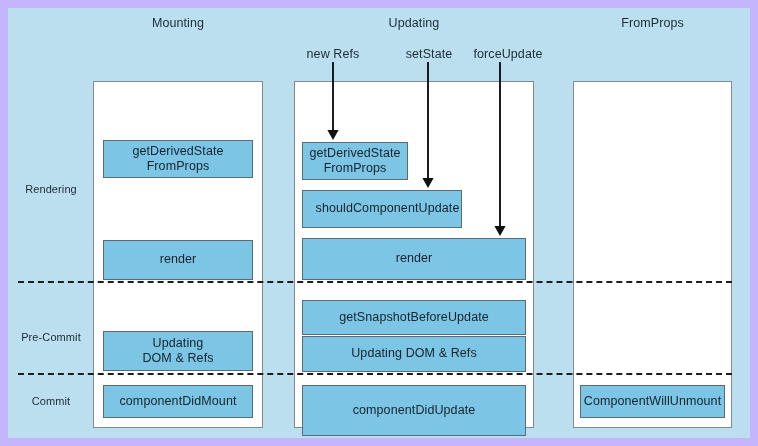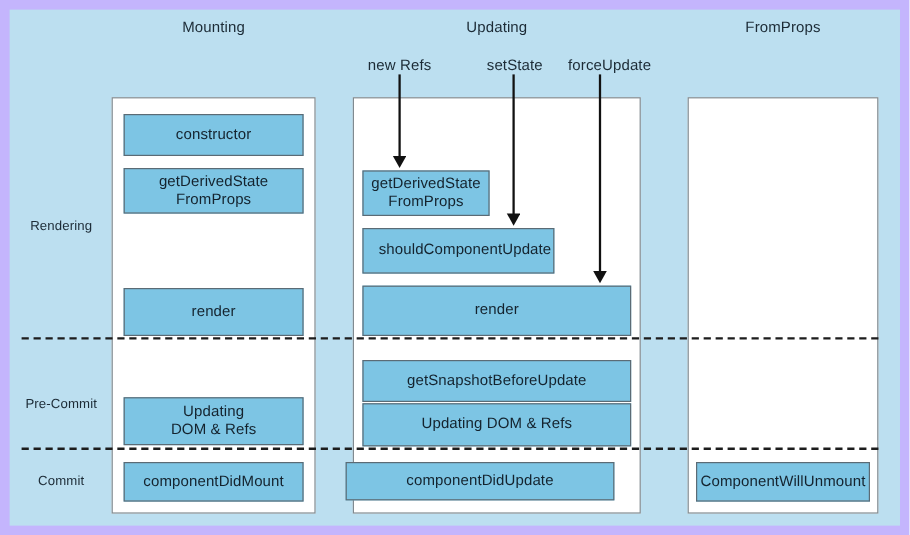--- a/index.html
+++ b/index.html
@@ -127,21 +127,20 @@
   <div class="row-label" style="left:10px;top:299px;width:82px;margin-top:32px;">Pre-Commit</div>
 
   <div class="row-label" style="left:10px;top:395px;width:82px;">Commit</div>
 
   <div class="lane" style="left:93px;top:81px;width:170px;height:347px;"></div>
 
   <div class="lane" style="left:294px;top:81px;width:240px;height:347px;"></div>
 
   <div class="lane" style="left:573px;top:81px;width:159px;height:347px;"></div>
 
-  <div class="method-box" style="left:103px;top:95px;width:150px;height:35px;">constructor</div>
 
   <div class="method-box" style="left:103px;top:140px;width:150px;height:38px;">getDerivedState
 FromProps</div>
 
   <div class="method-box" style="left:103px;top:240px;width:150px;height:40px;">render</div>
 
   <div class="method-box" style="left:103px;top:331px;width:150px;height:40px;">Updating
 DOM &amp; Refs</div>
 
   <div class="method-box" style="left:103px;top:385px;width:150px;height:33px;">componentDidMount</div>
@@ -150,21 +149,21 @@
 FromProps</div>
 
   <div class="method-box" style="left:302px;top:190px;width:160px;height:38px;padding-left:11px;">shouldComponentUpdate</div>
 
   <div class="method-box" style="left:302px;top:238px;width:224px;height:42px;">render</div>
 
   <div class="method-box" style="left:302px;top:287px;width:224px;height:35px;margin-top:13px;">getSnapshotBeforeUpdate</div>
 
   <div class="method-box" style="left:302px;top:336px;width:224px;height:36px;">Updating DOM &amp; Refs</div>
 
-  <div class="method-box" style="left:288px;top:385px;width:224px;height:32px;">componentDidUpdate</div>
+  <div class="method-box" style="left:302px;top:385px;width:224px;height:51px;">componentDidUpdate</div>
 
   <div class="method-box" style="left:580px;top:385px;width:145px;height:33px;">ComponentWillUnmount</div>
 
   <div class="divider" style="top:281px;"></div>
   <div class="divider" style="top:373px;"></div>
 
   <svg class="arrow-svg" viewBox="0 0 758 446">
     <defs>
       <marker id="arrowhead" markerWidth="7" markerHeight="7" refX="2.2" refY="3" orient="auto" markerUnits="strokeWidth">
         <path d="M0,0 L0,6 L5.4,3 z" fill="#111111"></path>

